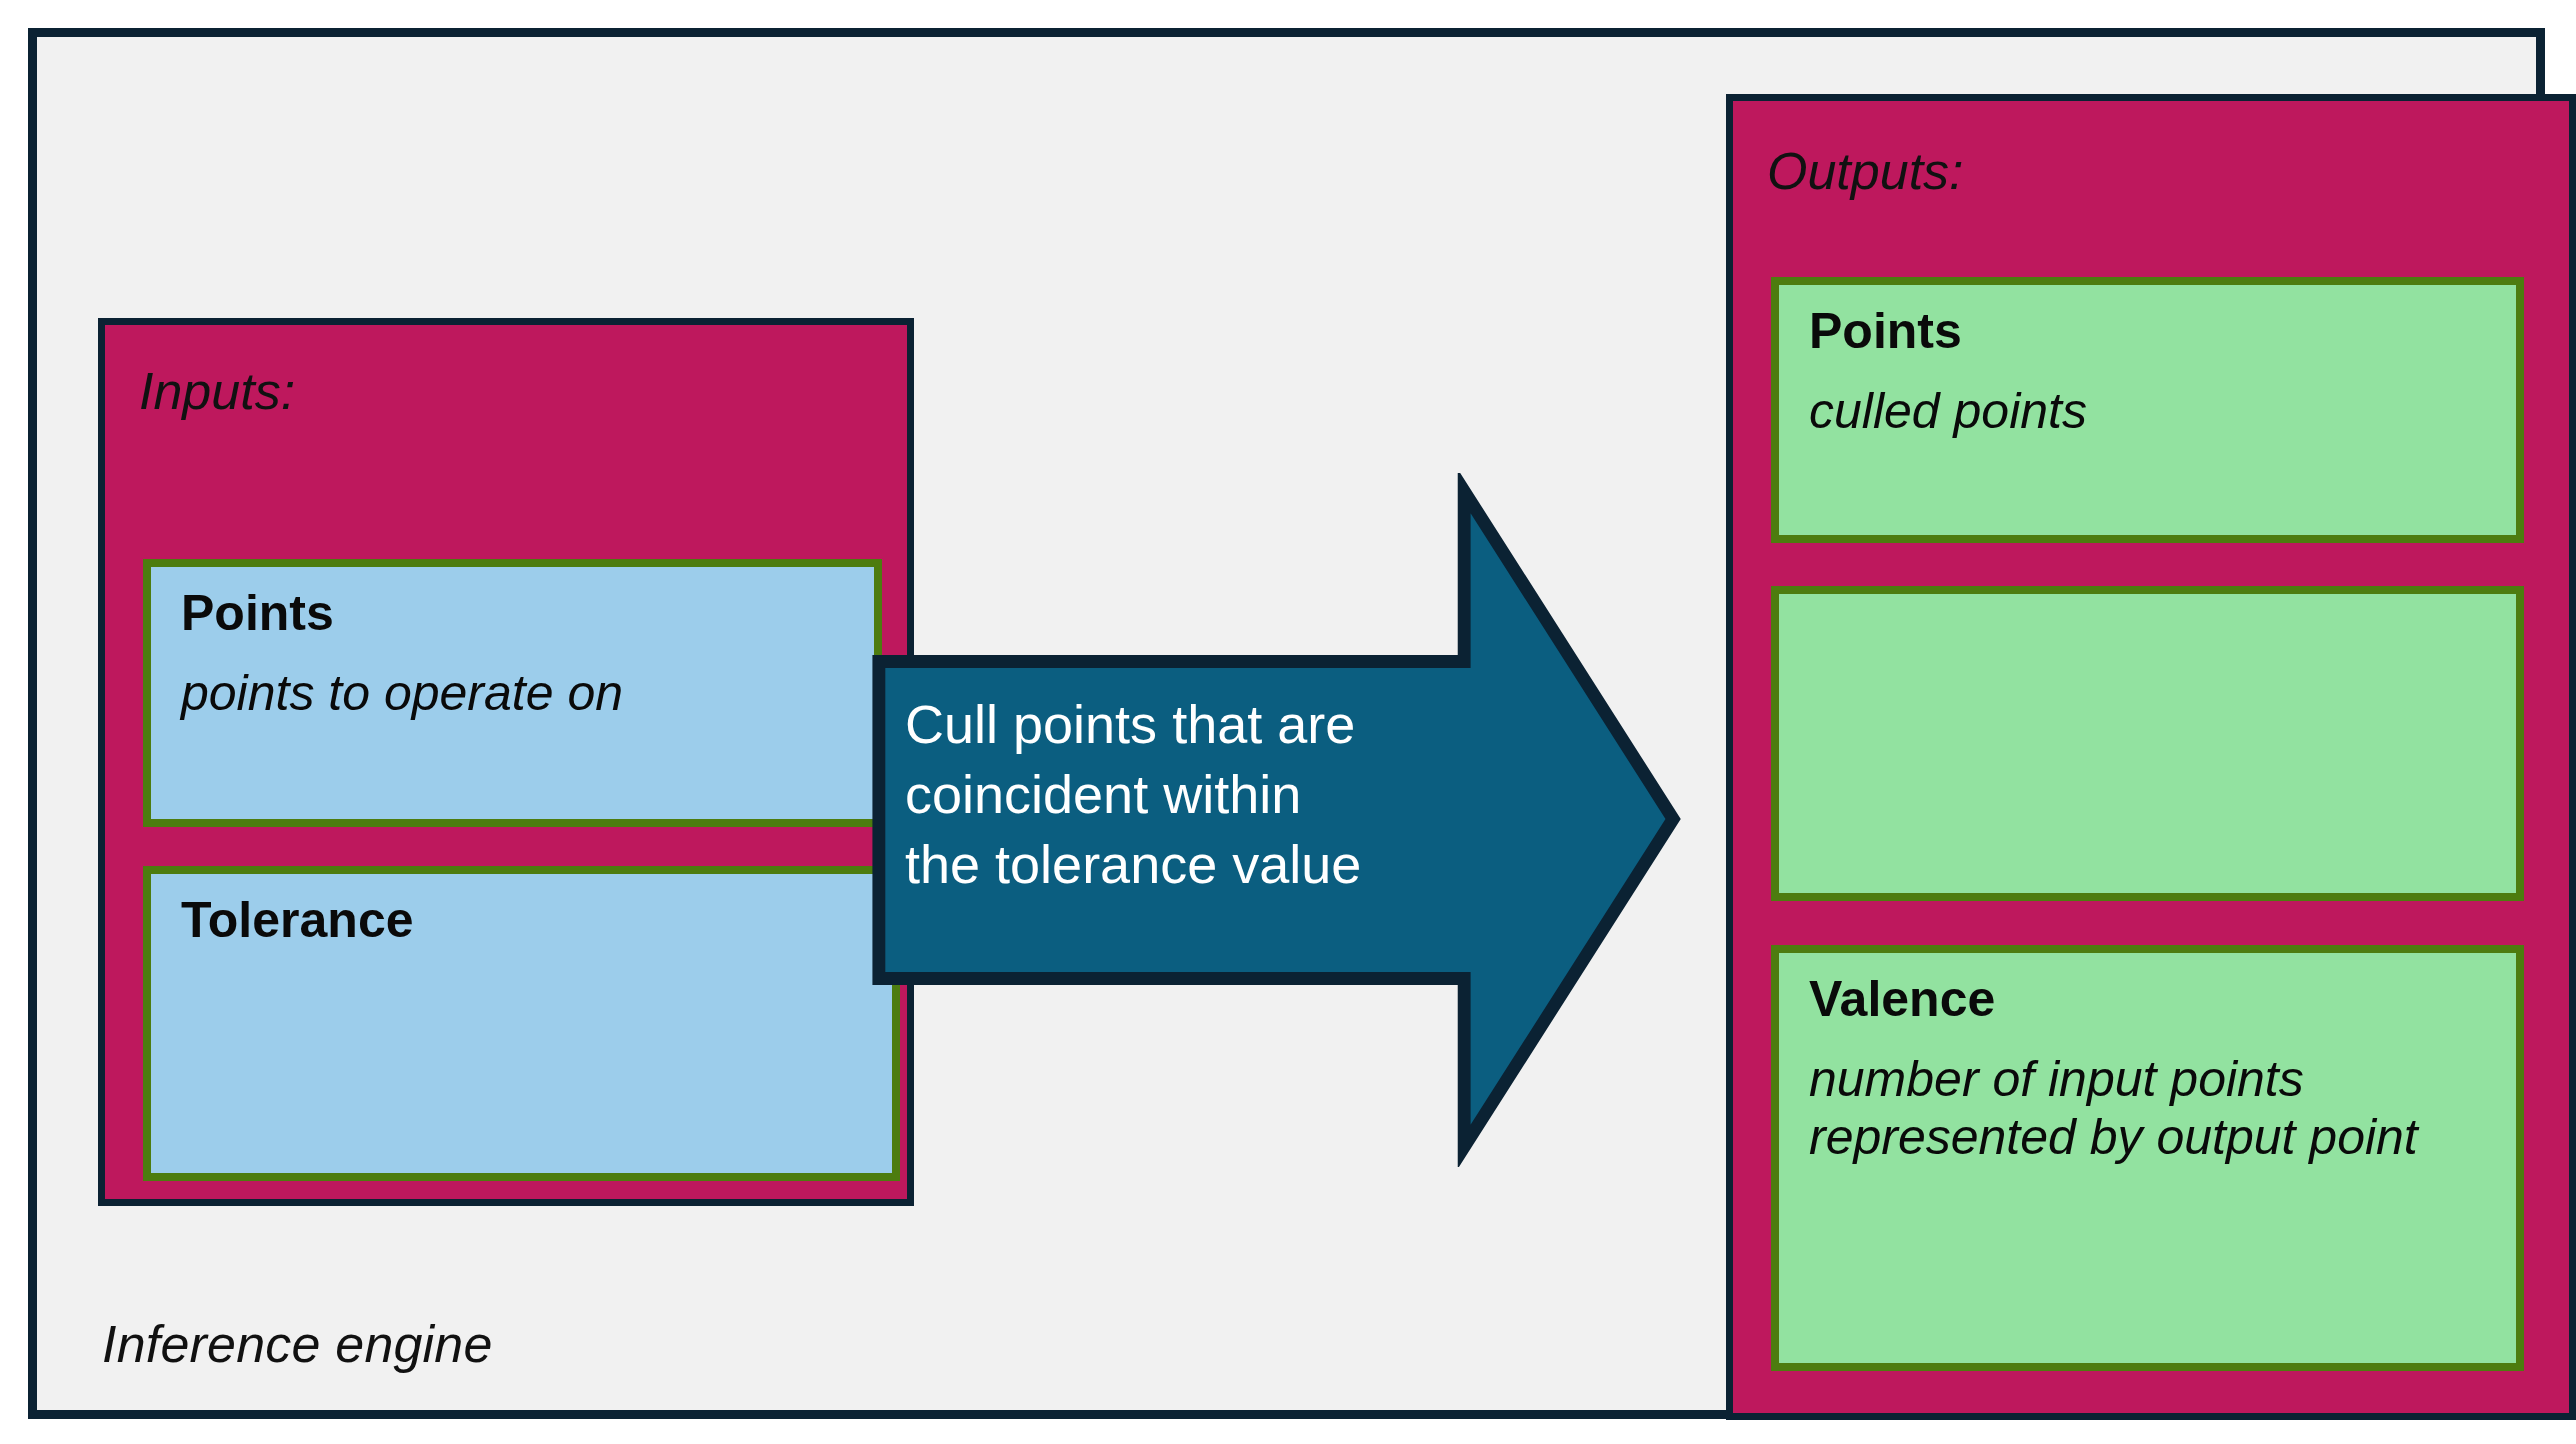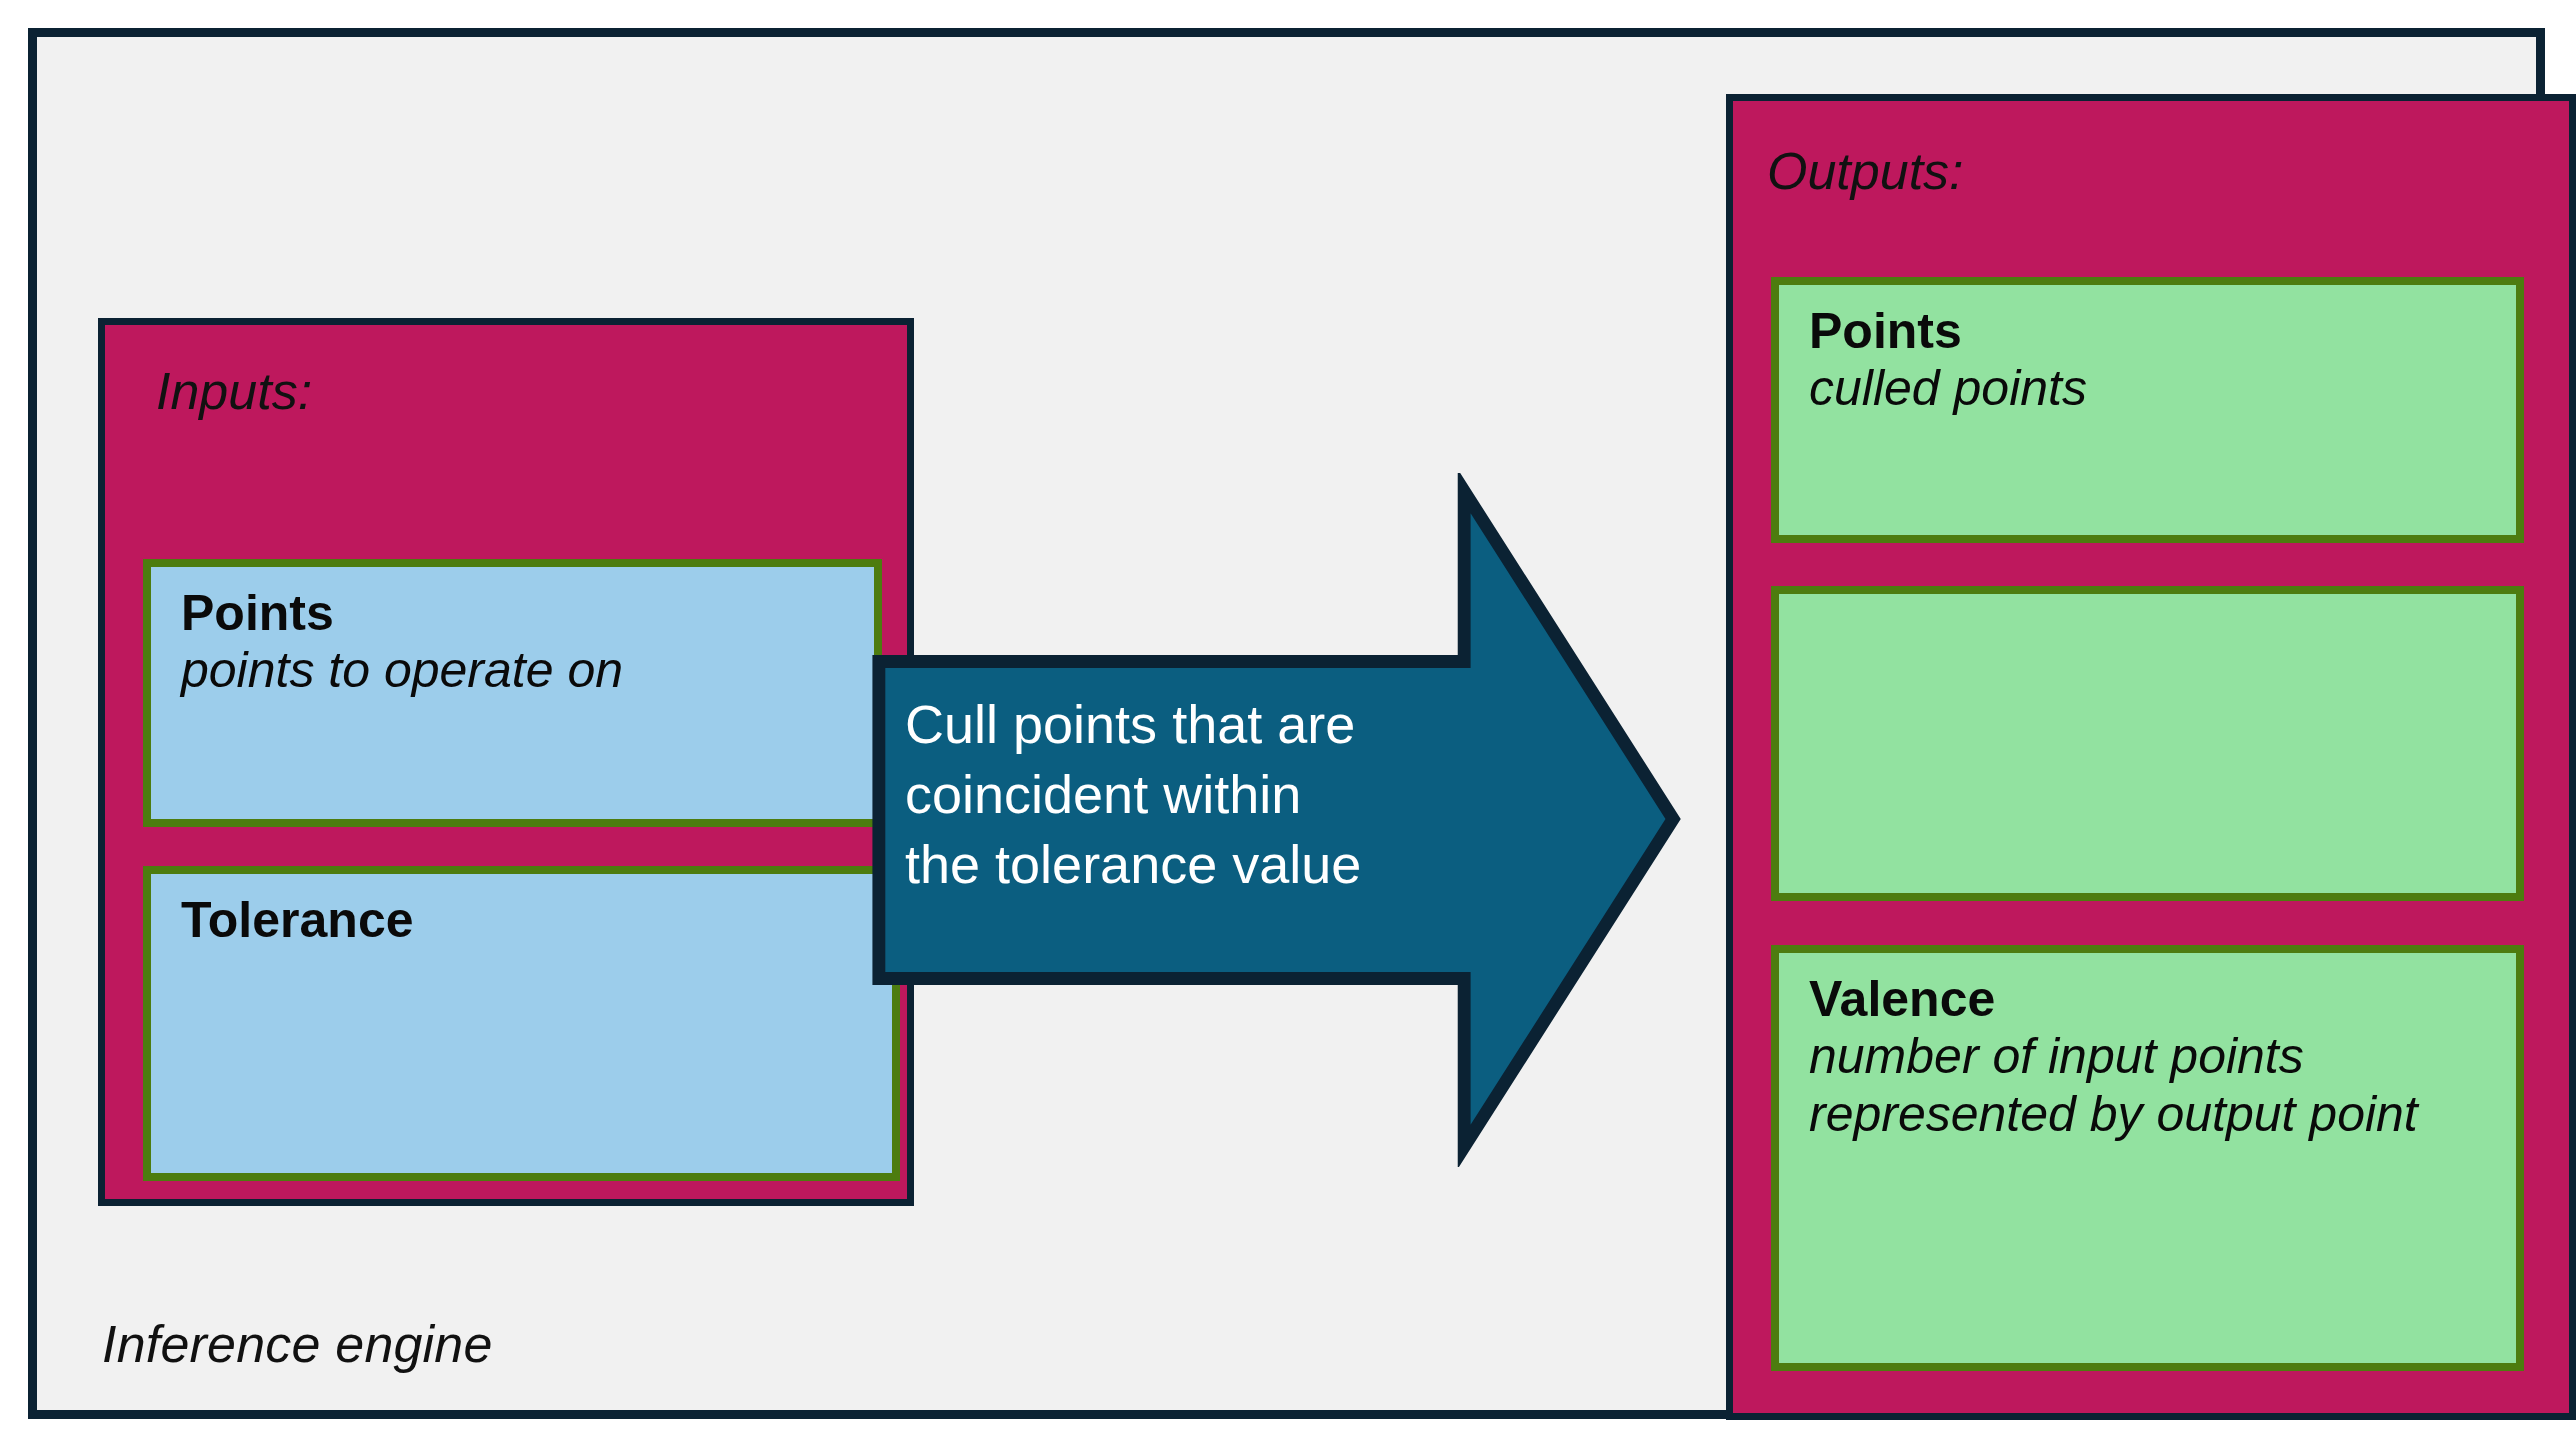--- a/index.html
+++ b/index.html
@@ -60,21 +60,20 @@
 
   #inputs-panel {
     left: 61px;
     top: 281px;
     width: 816px;
     height: 888px;
   }
   #inputs-panel .panel-title {
     left: 34px;
     top: 36px;
-    margin-left: 17px;
   }
 
   #outputs-panel {
     left: 1689px;
     top: 57px;
     width: 850px;
     height: 1326px;
   }
   #outputs-panel .panel-title {
     left: 34px;
@@ -99,20 +98,21 @@
     font-size: 50px;
     line-height: 1.12;
     color: #0a0a0a;
     white-space: nowrap;
   }
   .port-desc {
     font-style: italic;
     font-size: 50px;
     line-height: 1.16;
     color: #0a0a0a;
+    margin-top: 23px;
   }
 
   
   #input-port-points {
     left: 38px;
     top: 234px;
     width: 739px;
     height: 268px;
   }
   #input-port-tolerance {

